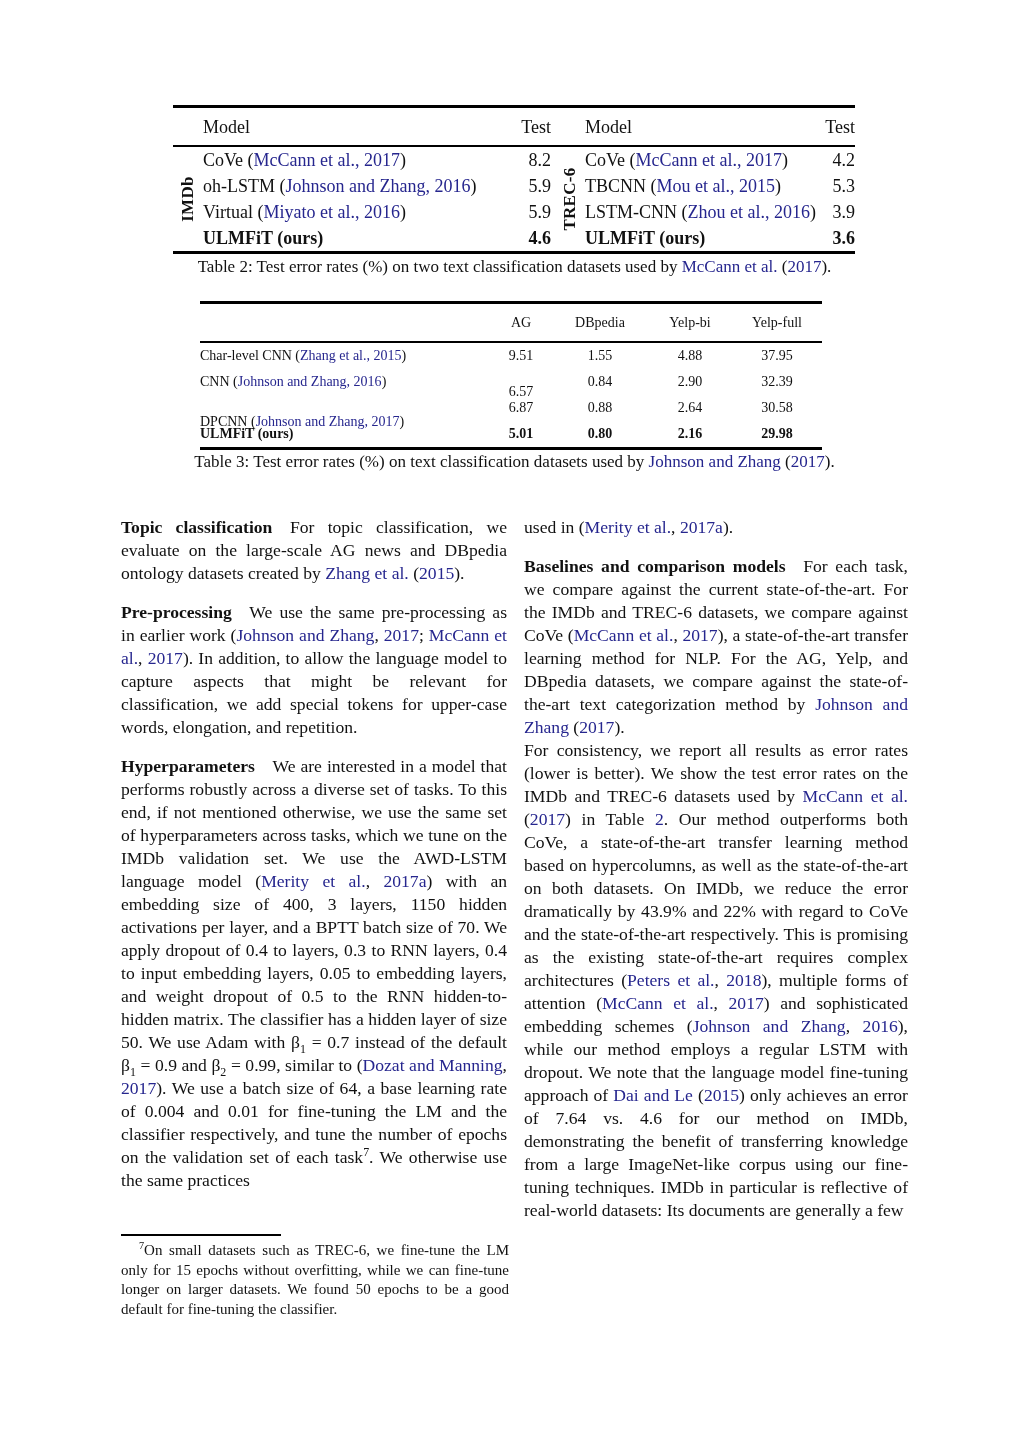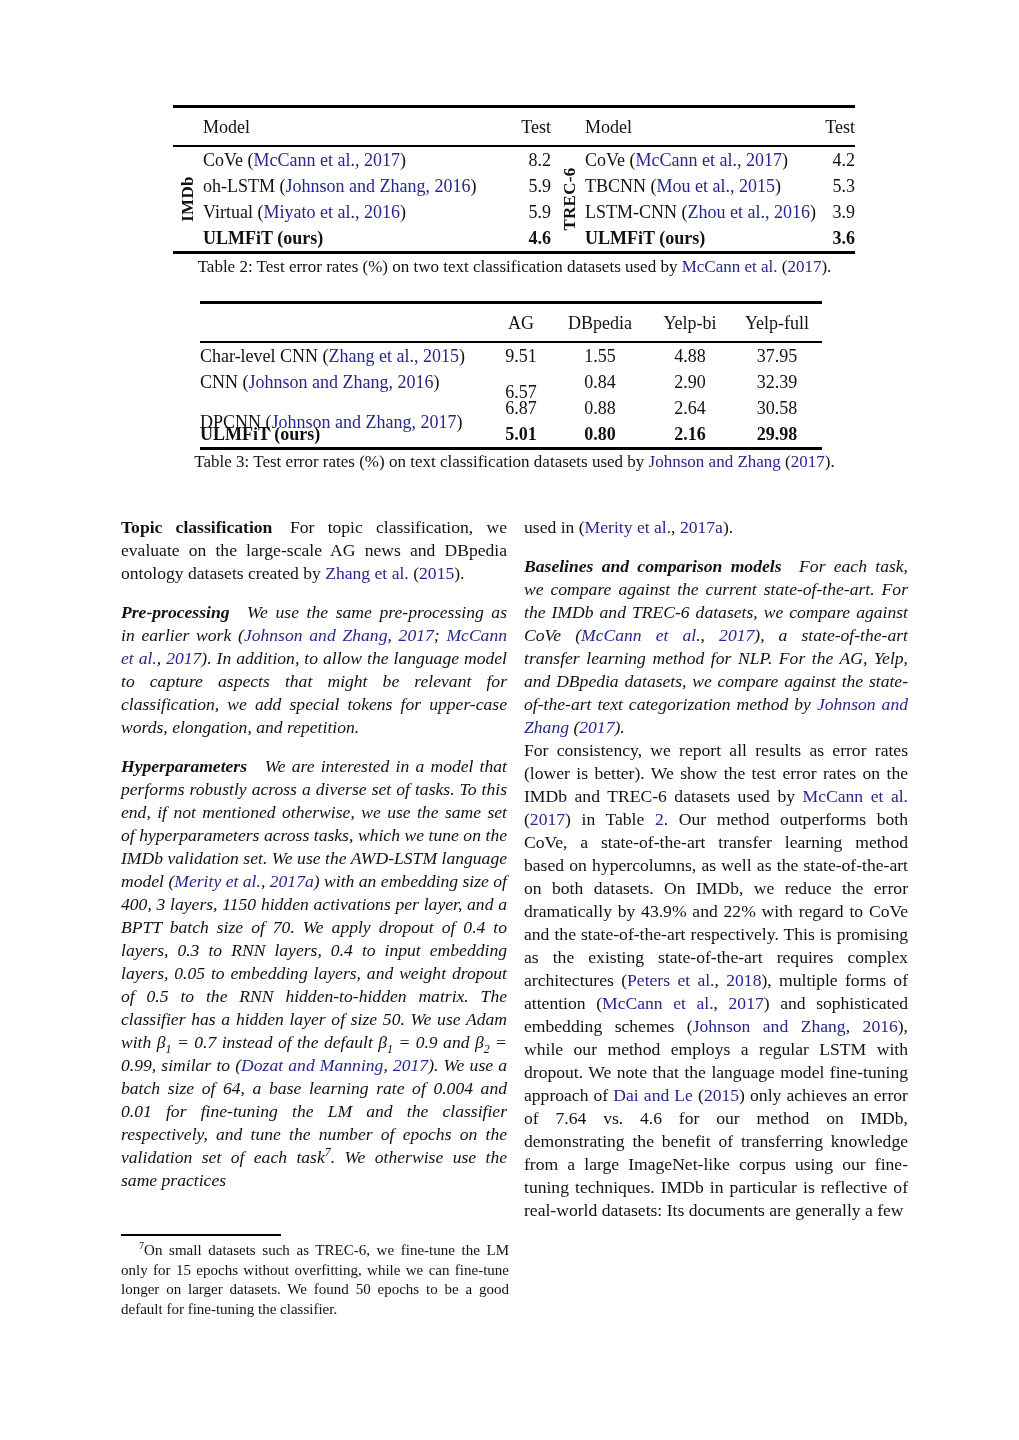--- a/index.html
+++ b/index.html
@@ -7,39 +7,39 @@
     position:relative;width:1019px;height:1440px;background:#ffffff;
     font-family:"Liberation Serif","DejaVu Serif",serif;color:#111111;overflow:hidden;
   }
   
   .booktab{position:absolute;border-top:3px solid #000;border-bottom:3px solid #000;}
   .t2{left:173px;top:105px;width:682px;}
   .t2-grid{display:grid;grid-template-columns:30px 306px 42px 4px 30px 228px 42px;
            grid-template-rows:37px 2px repeat(4,26px);font-size:18px;}
   .t3{left:200px;top:301px;width:622px;}
   .t3-grid{display:grid;grid-template-columns:290px 62px 96px 84px 90px;
-           grid-template-rows:37px 2px repeat(4,26px);font-size:18px;}
+           grid-template-rows:37px 2px repeat(4,26px);font-size:14px;}
   .cell{line-height:26px;display:flex;align-items:center;white-space:nowrap;}
   .cell.h{align-self:center;}
   .num{justify-content:flex-end;}
   .cen{justify-content:center;}
   .bold{font-weight:bold;}
   .midrule{grid-column:1/-1;background:#000;height:1.6px;align-self:center;}
   .vlabel{display:flex;align-items:center;justify-content:center;font-weight:bold;}
   .vlabel span{transform:rotate(-90deg);white-space:nowrap;font-size:17px;letter-spacing:.3px;}
   
   .caption{position:absolute;left:121px;width:787px;text-align:center;font-size:17px;line-height:21px;}
   .cap2{top:256px;}
   .cap3{top:451px;}
   
   .col{position:absolute;top:516px;width:386px;font-size:17.6px;line-height:23px;text-align:justify;}
   .col-left{left:121px;}
   .col-right{left:524px;width:384px;}
   .para{margin:0;}
-  .gap{margin-top:16px;font-style:italic;}
+  .gap{margin-top:16px;}
   b{font-weight:bold;}
   .cite{color:#26268E;}
   sup{font-size:68%;line-height:0;}
   sub{font-size:68%;line-height:0;}
   
   .sec-head{margin-top:22px;margin-bottom:13px;font-weight:bold;font-size:18px;text-align:left;}
   .sec-head .sec-title{margin-left:18px;}
   
   .footnote{position:absolute;left:121px;top:1234px;width:388px;font-size:15px;line-height:19.5px;text-align:justify;}
   .fn-rule{width:160px;border-top:2px solid #000;margin-bottom:5px;}

